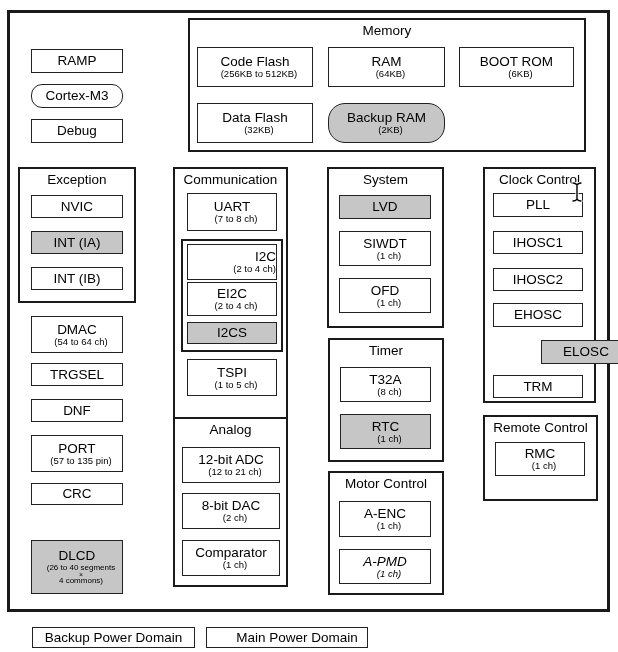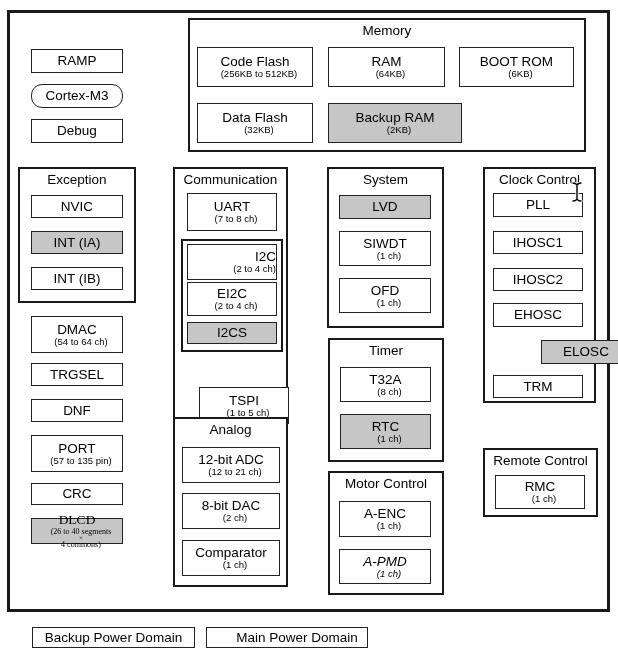--- a/index.html
+++ b/index.html
@@ -78,21 +78,21 @@
   <div class="blk" style="left:31px;top:399px;width:92px;height:23px;">
     <span class="lbl">DNF</span>
   </div>
   <div class="blk" style="left:31px;top:435px;width:92px;height:37px;">
     <span class="lbl">PORT</span>
     <span class="sub">(57 to 135 pin)</span>
   </div>
   <div class="blk" style="left:31px;top:483px;width:92px;height:22px;">
     <span class="lbl">CRC</span>
   </div>
-  <div class="blk gray dlcd" style="left:31px;top:518px;width:92px;height:26px;font-family:Liberation Serif, serif;">
+  <div class="blk gray dlcd" style="left:31px;top:540px;width:92px;height:54px;">
     <span class="lbl">DLCD</span>
     <span class="sub">(26 to 40 segments</span>
     <span class="sub x">×</span>
     <span class="sub">4 commons)</span>
   </div>
 
   <div class="grp" style="left:188px;top:18px;width:398px;height:134px;">
     <div class="grp-title">Memory</div>
     <div class="blk" style="left:7px;top:27px;width:116px;height:40px;">
       <span class="lbl">Code Flash</span>
@@ -103,21 +103,21 @@
       <span class="sub">(64KB)</span>
     </div>
     <div class="blk" style="left:269px;top:27px;width:115px;height:40px;">
       <span class="lbl">BOOT ROM</span>
       <span class="sub">(6KB)</span>
     </div>
     <div class="blk" style="left:7px;top:83px;width:116px;height:40px;">
       <span class="lbl">Data Flash</span>
       <span class="sub">(32KB)</span>
     </div>
-    <div class="blk gray" style="left:138px;top:83px;width:134px;height:40px;">
+    <div class="blk gray" style="left:138px;top:83px;width:117px;height:40px;border-radius:17px;">
       <span class="lbl">Backup RAM</span>
       <span class="sub">(2KB)</span>
     </div>
   </div>
 
   <div class="grp" style="left:173px;top:167px;width:115px;height:274px;">
     <div class="grp-title">Communication</div>
     <div class="blk" style="left:12px;top:24px;width:90px;height:38px;">
       <span class="lbl">UART</span>
       <span class="sub">(7 to 8 ch)</span>
@@ -128,21 +128,21 @@
         <span class="sub">(2 to 4 ch)</span>
       </div>
       <div class="blk" style="left:4px;top:41px;width:90px;height:34px;">
         <span class="lbl">EI2C</span>
         <span class="sub">(2 to 4 ch)</span>
       </div>
       <div class="blk gray" style="left:4px;top:81px;width:90px;height:22px;">
         <span class="lbl">I2CS</span>
       </div>
     </div>
-    <div class="blk" style="left:24px;top:190px;width:90px;height:37px;margin-top:28px;">
+    <div class="blk" style="left:12px;top:190px;width:90px;height:37px;">
       <span class="lbl">TSPI</span>
       <span class="sub">(1 to 5 ch)</span>
     </div>
   </div>
 
   <div class="grp" style="left:173px;top:417px;width:115px;height:170px;">
     <div class="grp-title">Analog</div>
     <div class="blk" style="left:7px;top:28px;width:98px;height:36px;">
       <span class="lbl">12-bit ADC</span>
       <span class="sub">(12 to 21 ch)</span>
@@ -211,21 +211,21 @@
       <span class="lbl">EHOSC</span>
     </div>
     <div class="blk gray" style="left:8px;top:171px;width:90px;height:24px;margin-left:48px;">
       <span class="lbl">ELOSC</span>
     </div>
     <div class="blk" style="left:8px;top:206px;width:90px;height:23px;">
       <span class="lbl">TRM</span>
     </div>
   </div>
 
-  <div class="grp" style="left:483px;top:448px;width:115px;height:69px;">
+  <div class="grp" style="left:483px;top:415px;width:115px;height:86px;">
     <div class="grp-title">Remote Control</div>
     <div class="blk" style="left:10px;top:25px;width:90px;height:34px;">
       <span class="lbl">RMC</span>
       <span class="sub">(1 ch)</span>
     </div>
   </div>
 
   <div class="legend-blk gray" style="left:32px;top:627px;width:163px;height:21px;">
     <span>Backup Power Domain</span>
   </div>

